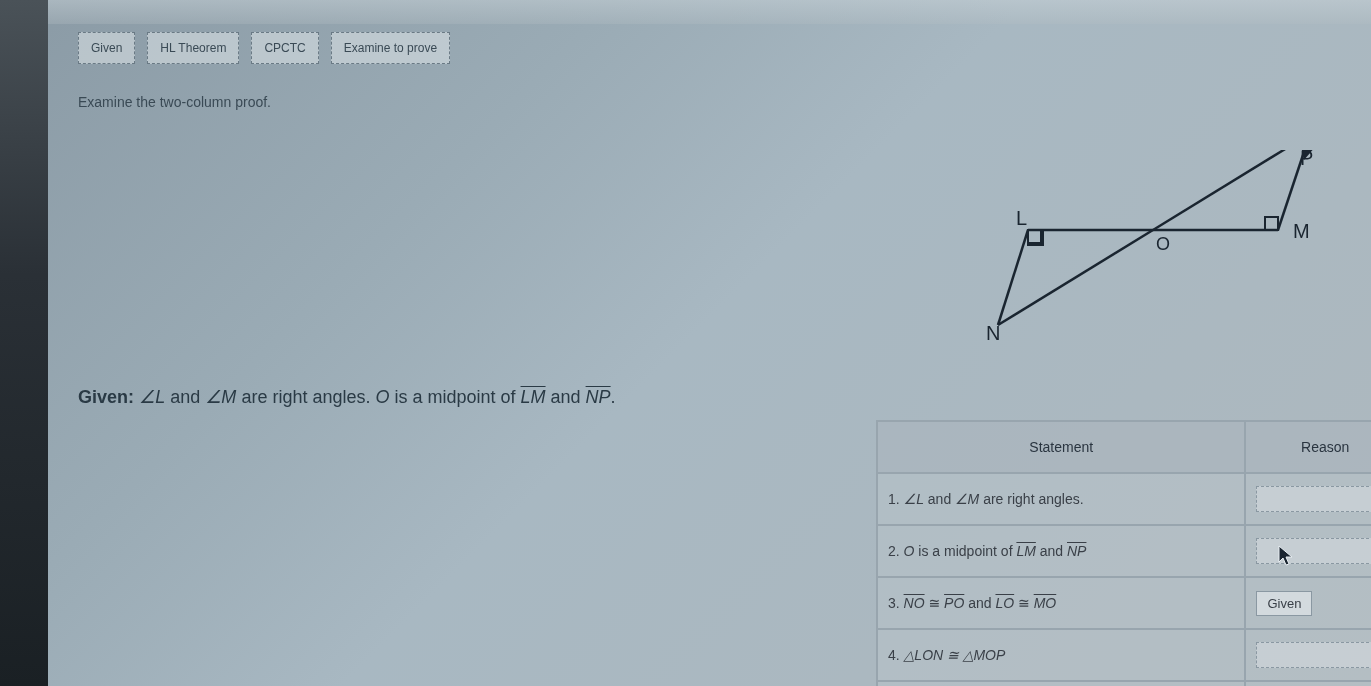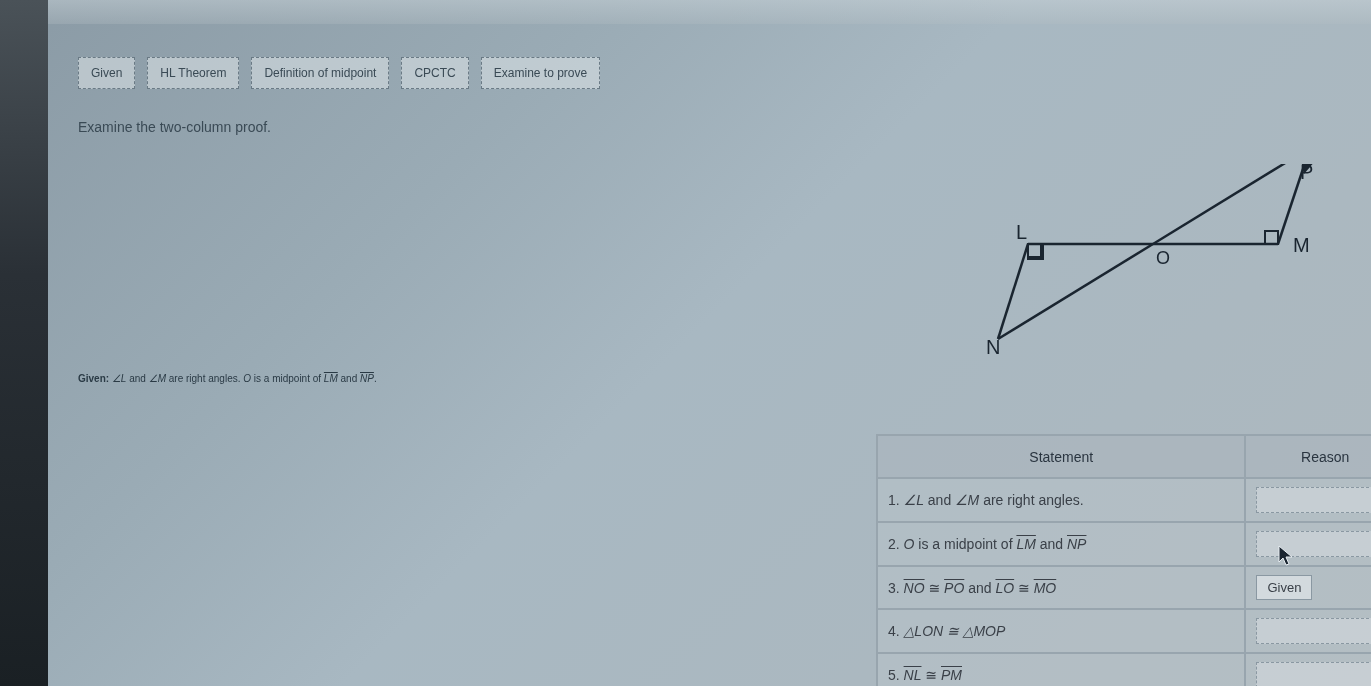--- a/index.html
+++ b/index.html
@@ -13,21 +13,21 @@
   }
   .left-dark {
     position: absolute;
     left: 0; top: 0;
     width: 48px; height: 686px;
     background: linear-gradient(180deg, #4a5258 0%, #2a3036 40%, #1a2024 100%);
   }
   .content {
     position: absolute;
     left: 48px; top: 0; right: 0; bottom: 0;
-    padding: 57px 20px 20px 20px;
+    padding: 32px 20px 20px 20px;
   }
   .top-bar {
     position: absolute;
     top: 0; left: 48px; right: 0;
     height: 24px;
     background: linear-gradient(180deg, rgba(200,210,215,0.5), rgba(180,190,195,0.3));
   }
   .answer-tiles {
     display: flex;
     gap: 12px;
@@ -42,32 +42,32 @@
     color: #3a4a55;
     cursor: grab;
     min-height: 30px;
     display: flex;
     align-items: center;
     white-space: nowrap;
   }
   .prompt-line {
     font-size: 14px;
     color: #3a4a55;
-    margin-bottom: 24px;
+    margin-bottom: 35px;
     margin-left: 10px;
   }
   .math-area {
     position: relative;
     margin-top: 10px;
   }
   .given-prove {
     position: absolute;
     left: 10px;
-    top: 212px;
-    font-size: 10px;
+    top: 238px;
+    font-size: 18px;
     color: #2a3a45;
     line-height: 1.6;
     text-align: center;
   }
   .given-prove b { font-weight: bold; }
   .overline {
     text-decoration: overline;
     font-style: italic;
   }
   .italic { font-style: italic; }
@@ -85,21 +85,21 @@
     width: 530px;
     border-collapse: collapse;
     font-size: 14px;
     color: #3a4048;
   }
   .proof-table th, .proof-table td {
     border: 2px solid #98a5ae;
     padding: 8px 10px;
     text-align: left;
     background: rgba(200,208,212,0.25);
-    height: 43px;
+    height: 52px;
   }
   .proof-table th {
     background: rgba(170,180,188,0.45);
     text-align: center;
     font-weight: normal;
     color: #2a3540;
   }
   .proof-table th:first-child { width: 370px; }
   .proof-table th:last-child { width: 160px; }
   .drop-zone {
@@ -133,21 +133,20 @@
 <body>
 
 <div class="left-dark"></div>
 <div class="top-bar"></div>
 
 <div class="content">
 
   <div class="answer-tiles">
     <div class="tile">Given</div>
     <div class="tile">HL Theorem</div>
-    <div class="tile">Definition of midpoint</div>
     <div class="tile">CPCTC</div>
     <div class="tile">Examine to prove</div>
   </div>
 
   <div class="prompt-line">Examine the two-column proof.</div>
 
   <div class="math-area">
 
     <div class="given-prove">
       <div>

